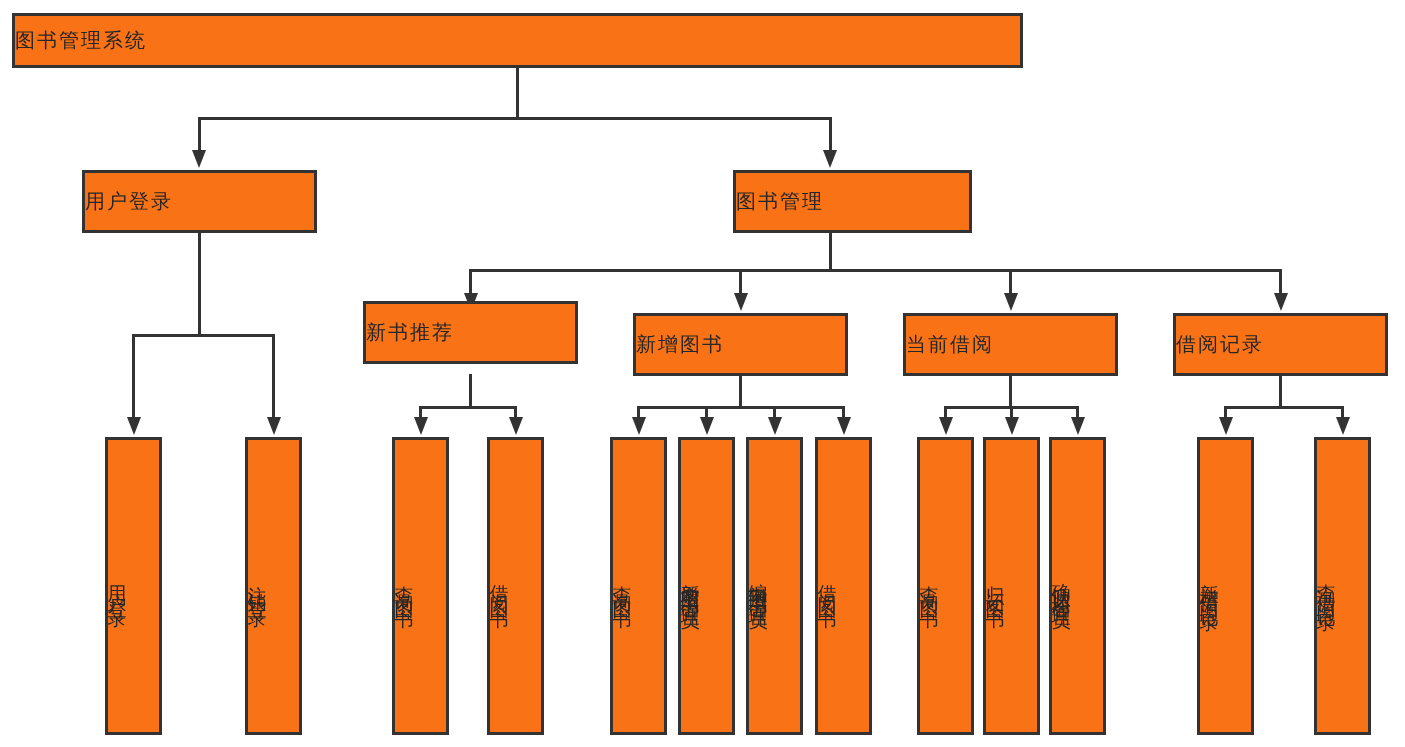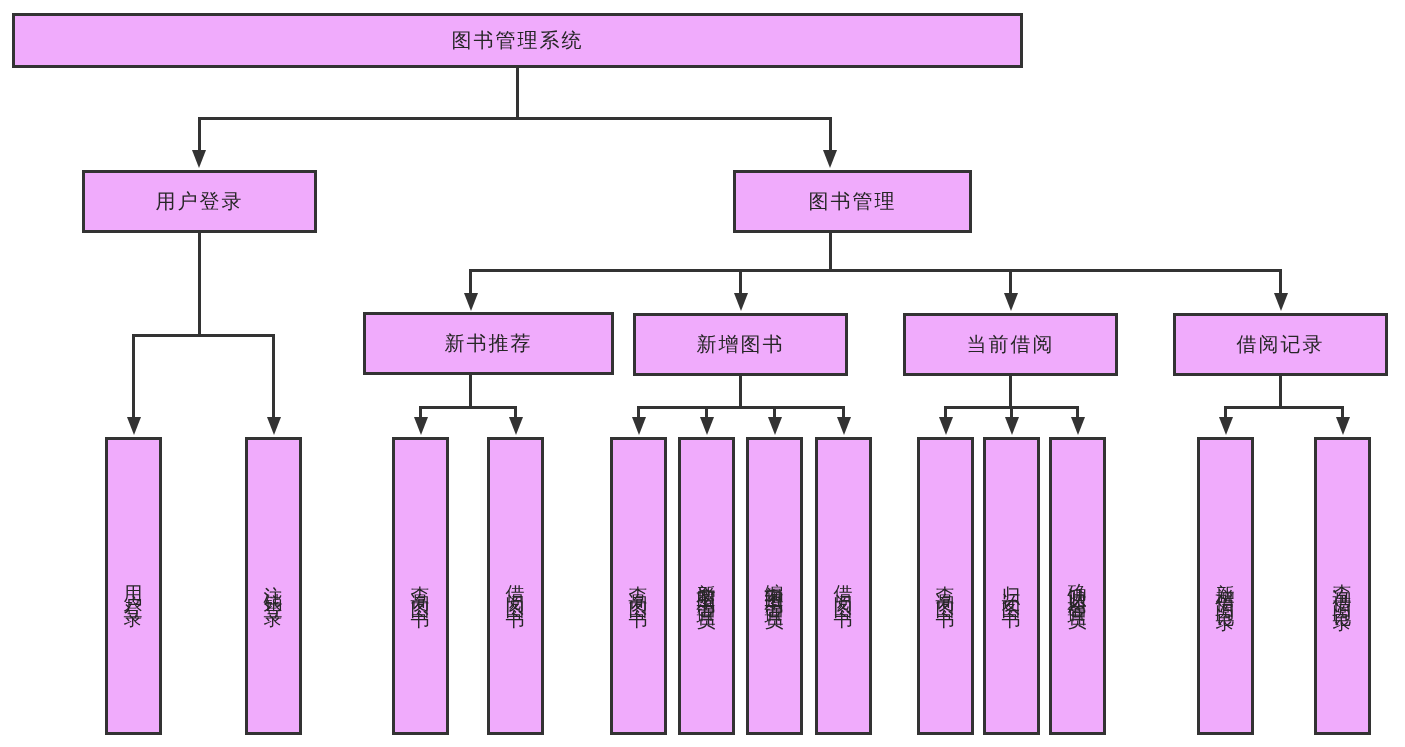--- a/index.html
+++ b/index.html
@@ -1,22 +1,22 @@
 <!DOCTYPE html>
 <html><head>
 <meta charset="utf-8">
 <style>
   html,body{margin:0;padding:0;background:#ffffff;}
   .stage{
     position:relative;width:1405px;height:747px;background:#ffffff;overflow:hidden;
     font-family:"Liberation Sans", sans-serif;color:#262626;
   }
   .box{
-    position:absolute;background:#f0abfc;border:3px solid #333333;box-sizing:border-box;
-    display:flex;align-items:center;justify-content:center;
+    position:absolute;background:#f97316;border:3px solid #333333;box-sizing:border-box;
+    display:flex;align-items:center;
   }
   .hlabel{font-size:20px;letter-spacing:2px;color:#262626;}
   .vtext{
     writing-mode:vertical-rl;text-orientation:mixed;
     font-size:19px;letter-spacing:8px;color:#262626;line-height:1;
   }
   .vline,.hline{position:absolute;background:#333333;}
   .vline{width:3px;}
   .hline{height:3px;}
   .arrow{
@@ -63,21 +63,21 @@
   <div class="hline" style="left:469px;top:269px;width:813px"></div>
   <div class="vline" style="left:469px;top:269px;height:26px"></div>
   <div class="vline" style="left:739px;top:269px;height:26px"></div>
   <div class="vline" style="left:1009px;top:269px;height:26px"></div>
   <div class="vline" style="left:1279px;top:269px;height:26px"></div>
   <div class="arrow" style="left:464px;top:293px"></div>
   <div class="arrow" style="left:734px;top:293px"></div>
   <div class="arrow" style="left:1004px;top:293px"></div>
   <div class="arrow" style="left:1274px;top:293px"></div>
 
-  <div class="box" style="left:363px;top:312px;width:251px;height:63px">
+  <div class="box" style="left:363px;top:301px;width:215px;height:63px">
     <span class="hlabel">新书推荐</span>
   </div>
   <div class="box" style="left:633px;top:313px;width:215px;height:63px">
     <span class="hlabel">新增图书</span>
   </div>
   <div class="box" style="left:1173px;top:313px;width:215px;height:63px">
     <span class="hlabel">借阅记录</span>
   </div>
   <div class="box" style="left:903px;top:313px;width:215px;height:63px">
     <span class="hlabel">当前借阅</span>

